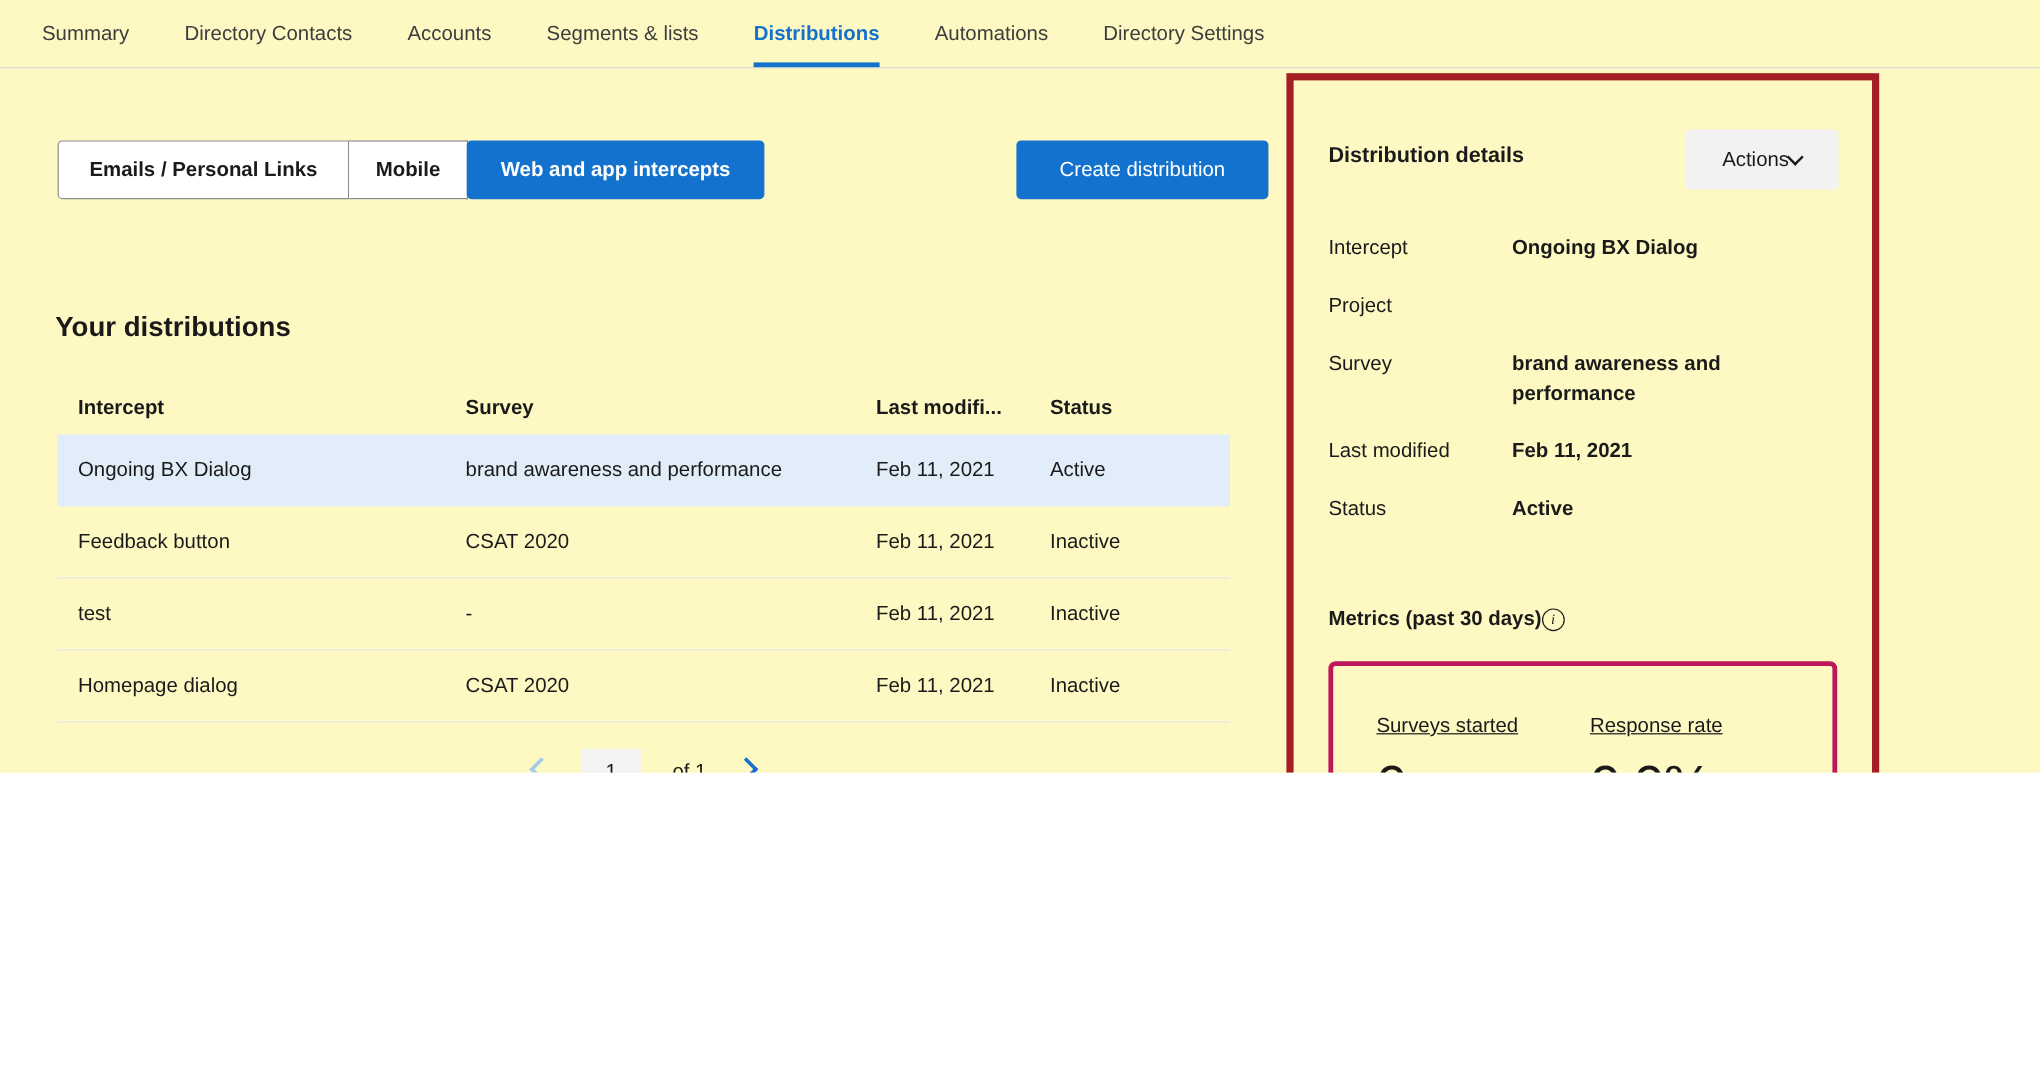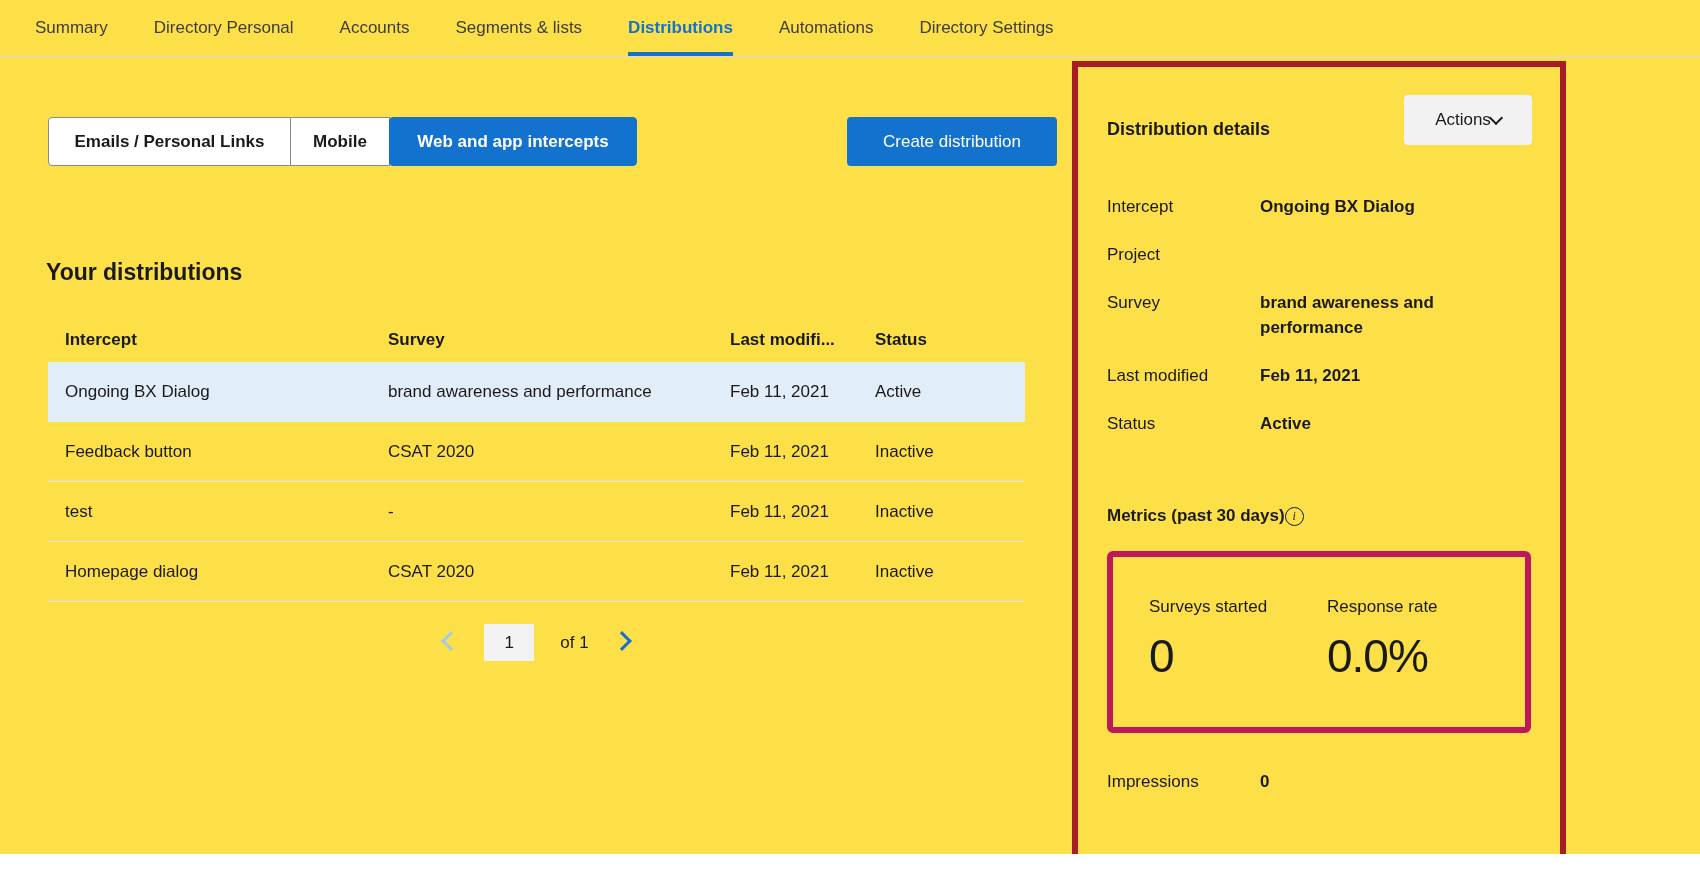--- a/index.html
+++ b/index.html
@@ -1,18 +1,18 @@
 <!DOCTYPE html>
 <html style="--accent-blue: #1372ce; --selected-row: #e1edf8; --annotation-red: #a51e25;"><head>
 <meta charset="utf-8">
 <style>
   * { margin:0; padding:0; }
   html,body { background:#fff; }
   body { font-family:"Liberation Sans","DejaVu Sans",sans-serif; color:#1a1a1a; }
-  .page { position:relative; width:1700px; height:854px; background:#fde047; overflow:hidden; }
+  .page { position:relative; width:1700px; height:644px; background:#fef9c3; overflow:hidden; }
 
   
   .tabbar { position:absolute; left:0; top:0; width:100%; height:57px;
             border-bottom:1px solid #d9d9d9; display:flex; align-items:stretch;
             padding-left:35px; box-sizing:border-box; gap:46px; }
   .tab { display:flex; align-items:center; font-size:17px; color:#3d3d3d;
          border-bottom:4px solid transparent; padding-top:4px; box-sizing:border-box;
          cursor:pointer; white-space:nowrap; }
   .tab.active { color:var(--accent-blue,#1372ce); font-weight:700;
                 border-bottom-color:var(--accent-blue,#1372ce); }
@@ -58,57 +58,57 @@
   .page-box { width:50px; height:37px; background:#f3f3f3; display:flex;
               align-items:center; justify-content:center; }
 
   
   .annotation { position:absolute; left:1072px; top:61px; width:494px; height:828px;
                 border:6px solid var(--annotation-red,#a51e25); box-sizing:border-box;
                 pointer-events:none; }
 
   
   .details-title { position:absolute; left:1107px; top:119px; font-size:18px; font-weight:700; }
-  .actions-btn { position:absolute; left:1404px; top:95px; width:128px; height:50px;
+  .actions-btn { position:absolute; left:1404px; top:108px; width:128px; height:50px;
                  background:#f2f2f2; border:none; border-radius:4px; font-size:17px;
                  display:flex; align-items:center; justify-content:center; 
                  color:#1a1a1a; cursor:pointer;
                  font-family:"Liberation Sans","DejaVu Sans",sans-serif; }
   .chev-down { width:8px; height:8px; border-right:2px solid #1a1a1a;
                border-bottom:2px solid #1a1a1a; transform:rotate(45deg); margin-top:-4px; }
 
   .fields { position:absolute; left:1107px; top:194px; width:426px; }
   .field { display:flex; margin-bottom:23px; line-height:25px; font-size:17px; }
   .flabel { width:153px; flex:none; }
   .fvalue { font-weight:700; flex:1; }
 
   .metrics-title { position:absolute; left:1107px; top:506px; display:flex;
                    align-items:center; font-size:17px; font-weight:700; }
   .info-icon { width:19px; height:19px; border:1.5px solid #1a1a1a; border-radius:50%;
                display:flex; align-items:center; justify-content:center; font-size:12px;
                font-weight:400; box-sizing:border-box; cursor:pointer;
                font-family:"Liberation Serif","DejaVu Serif",serif; font-style:italic; }
 
   .metrics-card { position:absolute; left:1107px; top:551px; width:424px; height:182px;
-                  border:6px solid #be185d; border-radius:6px; box-sizing:border-box;
-                  padding:40px 0 4px 36px; display:flex; }
+                  border:4px solid #be185d; border-radius:6px; box-sizing:border-box;
+                  padding:40px 0 4px 36px; display:flex;text-decoration:underline; }
   .metric-col { width:178px; }
   .mlabel { font-size:17px; }
   .mvalue { font-size:46px; margin-top:12px; letter-spacing:-1px; }
 
   .impressions { position:absolute; left:1107px; top:772px; display:flex; font-size:17px; }
 </style>
 </head>
 <body>
 
 <div class="page">
 
   <nav class="tabbar">
     <div class="tab">Summary</div>
-    <div class="tab">Directory Personal</div>
+    <div class="tab">Directory Contacts</div>
     <div class="tab">Accounts</div>
     <div class="tab">Segments &amp; lists</div>
     <div class="tab active">Distributions</div>
     <div class="tab">Automations</div>
     <div class="tab">Directory Settings</div>
   </nav>
 
   <div class="segmented">
     <div class="seg-btn s0">Emails / Personal Links</div>
     <div class="seg-btn s1">Mobile</div>

